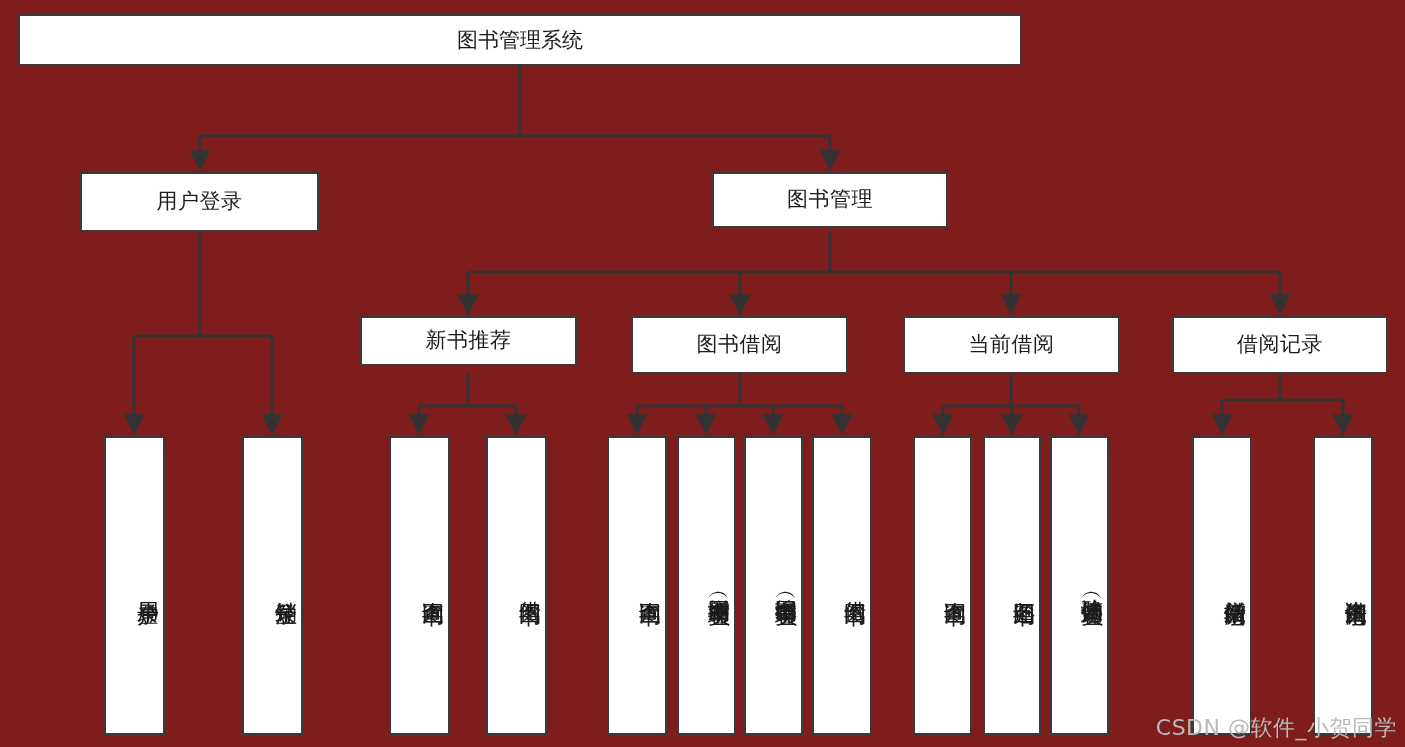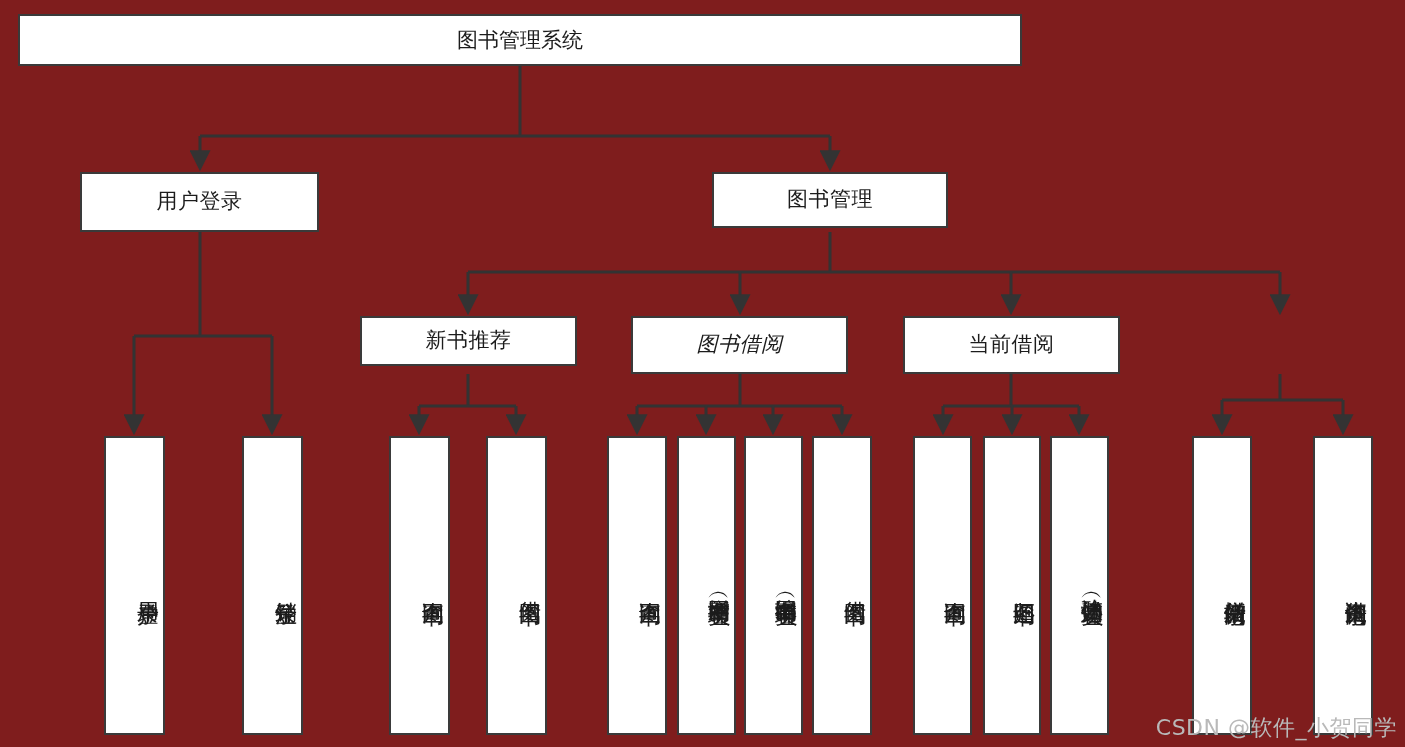--- a/index.html
+++ b/index.html
@@ -134,28 +134,31 @@
   </div>
 
   <div class="node h" style="left:712px; top:172px; width:236px; height:56px;">
     <span>图书管理</span>
   </div>
 
   <div class="node h" style="left:360px; top:316px; width:217px; height:50px;">
     <span>新书推荐</span>
   </div>
 
-  <div class="node h" style="left:631px; top:316px; width:217px; height:58px;font-style:italic;">
+  <div class="node h" style="left:631px; top:316px; width:217px; height:58px;">
     <span>图书借阅</span>
   </div>
 
   <div class="node h" style="left:903px; top:316px; width:217px; height:58px;">
     <span>当前借阅</span>
   </div>
 
+  <div class="node h" style="left:1172px; top:316px; width:216px; height:58px;">
+    <span>借阅记录</span>
+  </div>
 
   <div class="node leaf" style="left:104px; top:436px; width:61px; height:299px;">
     <span class="leaf-text">用户登录</span>
   </div>
 
   <div class="node leaf" style="left:242px; top:436px; width:61px; height:299px;">
     <span class="leaf-text">注销登录</span>
   </div>
 
   <div class="node leaf" style="left:389px; top:436px; width:61px; height:299px;">

